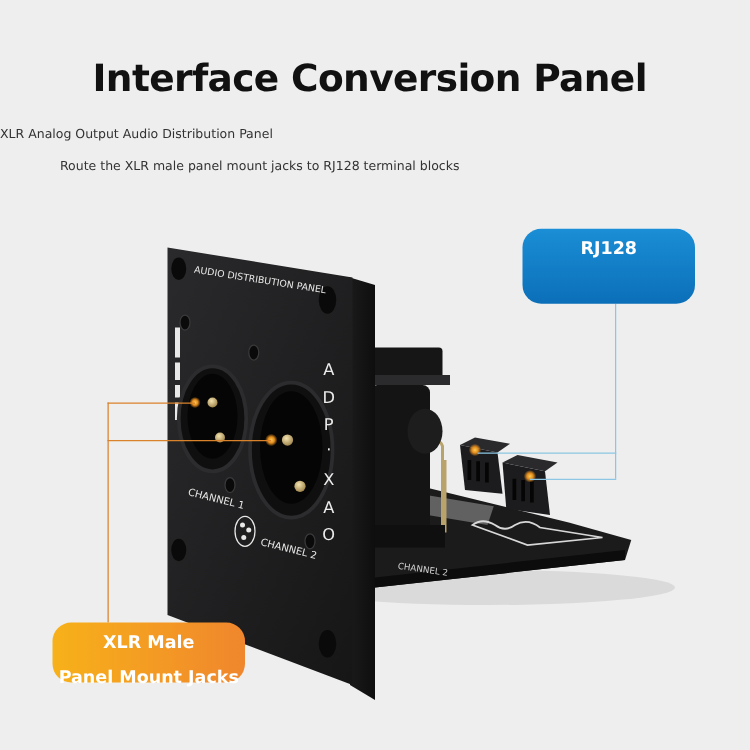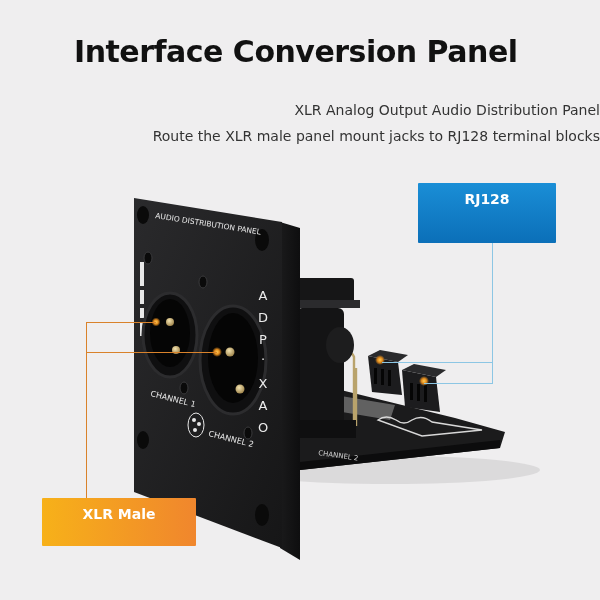--- a/index.html
+++ b/index.html
@@ -3,37 +3,37 @@
 <meta charset="utf-8">
 <style>
   html, body { margin: 0; padding: 0; }
   body {
     width: 600px; height: 600px; overflow: hidden;
     background: #efeeef;
     font-family: "DejaVu Sans", sans-serif;
     position: relative;
   }
   .title {
-    position: absolute; left: 0; right: 0; top: 34px;
+    position: absolute; left: 0; right: 0; top: 46px;
     text-align: left; padding-left: 74px;
     font-family: "DejaVu Sans", sans-serif;
     font-weight: bold; font-size: 30px; color: #111;
     letter-spacing: -0.5px;
   }
   .subtitle {
-    position: absolute; left: 0; right: 0; text-align: right;
+    position: absolute; left: 0; right: 0; text-align: left;
     font-family: "DejaVu Sans", sans-serif;
-    font-size: 14px; color: #333;
+    font-size: 10px; color: #333;
   }
   .sub1 { top: 102px; }
-  .sub2 { top: 128px; }
+  .sub2 { top: 128px; margin-left: 48px; }
 
   
   .callout {
-    position: absolute; border-radius: 1px; color: #fff;
+    position: absolute; border-radius: 15px; color: #fff;
     font-family: "DejaVu Sans", sans-serif; font-weight: bold;
     text-align: center; line-height: 28px; font-size: 14px;
   }
   .callout-blue {
     left: 418px; top: 183px; width: 138px; height: 60px;
     background: linear-gradient(180deg, #1a8ed6 0%, #0b6fb8 100%);
     padding-top: 2px; box-sizing: border-box;
   }
   .callout-orange {
     left: 42px; top: 498px; width: 154px; height: 48px;
@@ -181,13 +181,14 @@
 
 <div class="line line-orange" style="left:86px; top:322px; width:1px; height:176px;"></div>
 <div class="line line-orange" style="left:86px; top:322px; width:70px; height:1px;"></div>
 <div class="line line-orange" style="left:86px; top:352px; width:131px; height:1px;"></div>
 
 <div class="callout callout-blue">
   <div>RJ128</div>
 </div>
 <div class="callout callout-orange">
   <div>XLR Male</div>
+  <div>Panel Mount Jacks</div>
 </div>
 
 </body></html>

